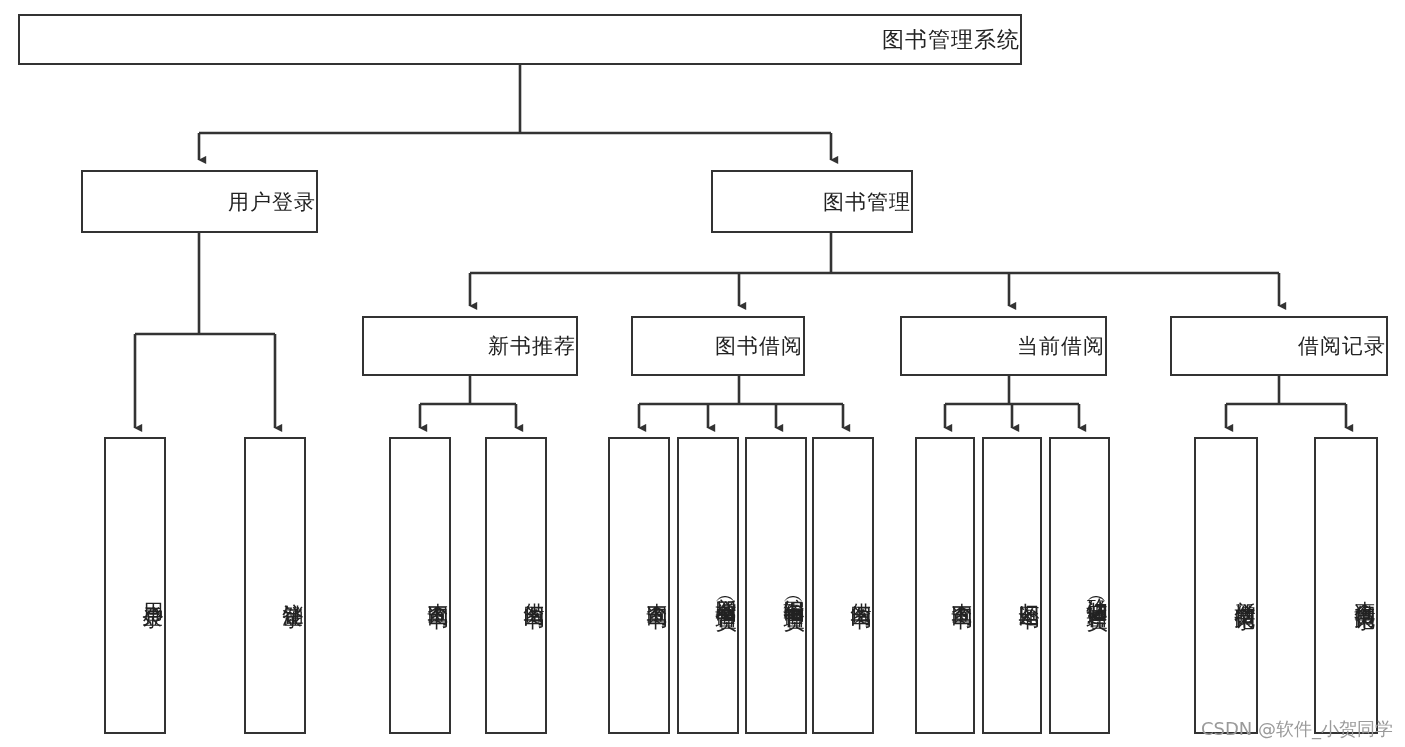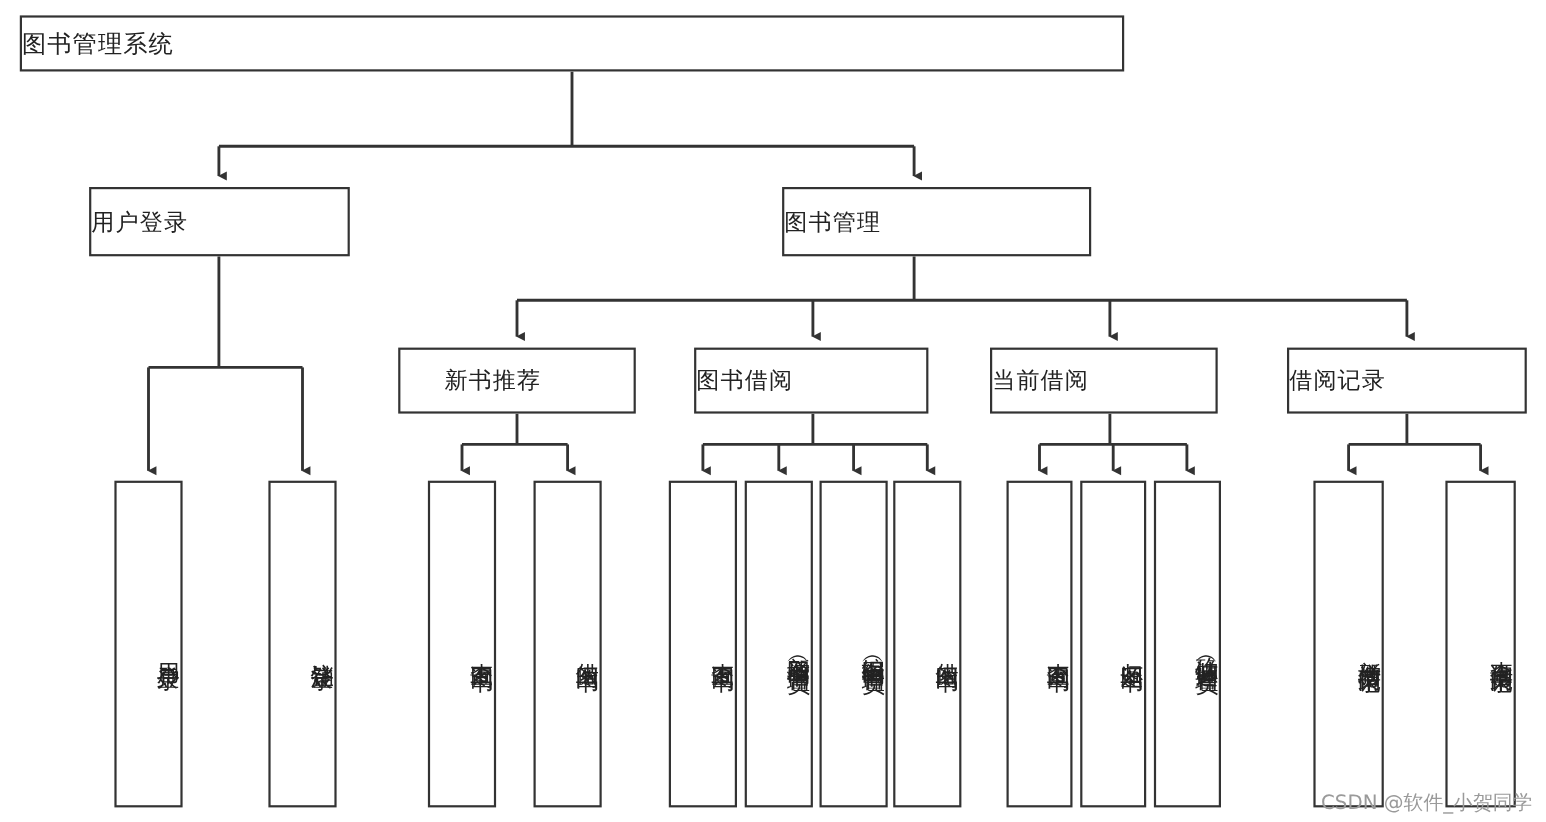--- a/index.html
+++ b/index.html
@@ -24,21 +24,21 @@
     width: 1405px;
     height: 747px;
   }
   .node {
     position: absolute;
     box-sizing: border-box;
     border: 2px solid #333333;
     background: #ffffff;
     display: flex;
     align-items: center;
-    justify-content: flex-start;
+    justify-content: flex-end;
     color: #222222;
     z-index: 2;
   }
   .node.horiz {
     font-size: 21px;
     letter-spacing: 1px;
   }
   .node.vert {
     font-size: 21px;
     writing-mode: vertical-rl;
@@ -121,28 +121,28 @@
     <path d="M1346,404 L1346,428" stroke="#333333" stroke-width="2.6" fill="none" marker-end="url(#arrow)"></path>
   </svg>
 
   <div class="node horiz root" style="left:18px; top:14px; width:1004px; height:51px;">
     <span>图书管理系统</span>
   </div>
 
   <div class="node horiz" style="left:81px; top:170px; width:237px; height:63px;">
     <span>用户登录</span>
   </div>
-  <div class="node horiz" style="left:711px; top:170px; width:281px; height:63px;">
+  <div class="node horiz" style="left:711px; top:170px; width:202px; height:63px;">
     <span>图书管理</span>
   </div>
 
   <div class="node horiz" style="left:362px; top:316px; width:216px; height:60px;padding-left:40px;">
     <span>新书推荐</span>
   </div>
-  <div class="node horiz" style="left:631px; top:316px; width:213px; height:60px;font-family:Liberation Serif, serif;">
+  <div class="node horiz" style="left:631px; top:316px; width:174px; height:60px;font-family:Liberation Serif, serif;">
     <span>图书借阅</span>
   </div>
   <div class="node horiz" style="left:900px; top:316px; width:207px; height:60px;">
     <span>当前借阅</span>
   </div>
   <div class="node horiz" style="left:1170px; top:316px; width:218px; height:60px;">
     <span>借阅记录</span>
   </div>
 
   <div class="node vert" style="left:104px; top:437px; width:62px; height:297px;">

